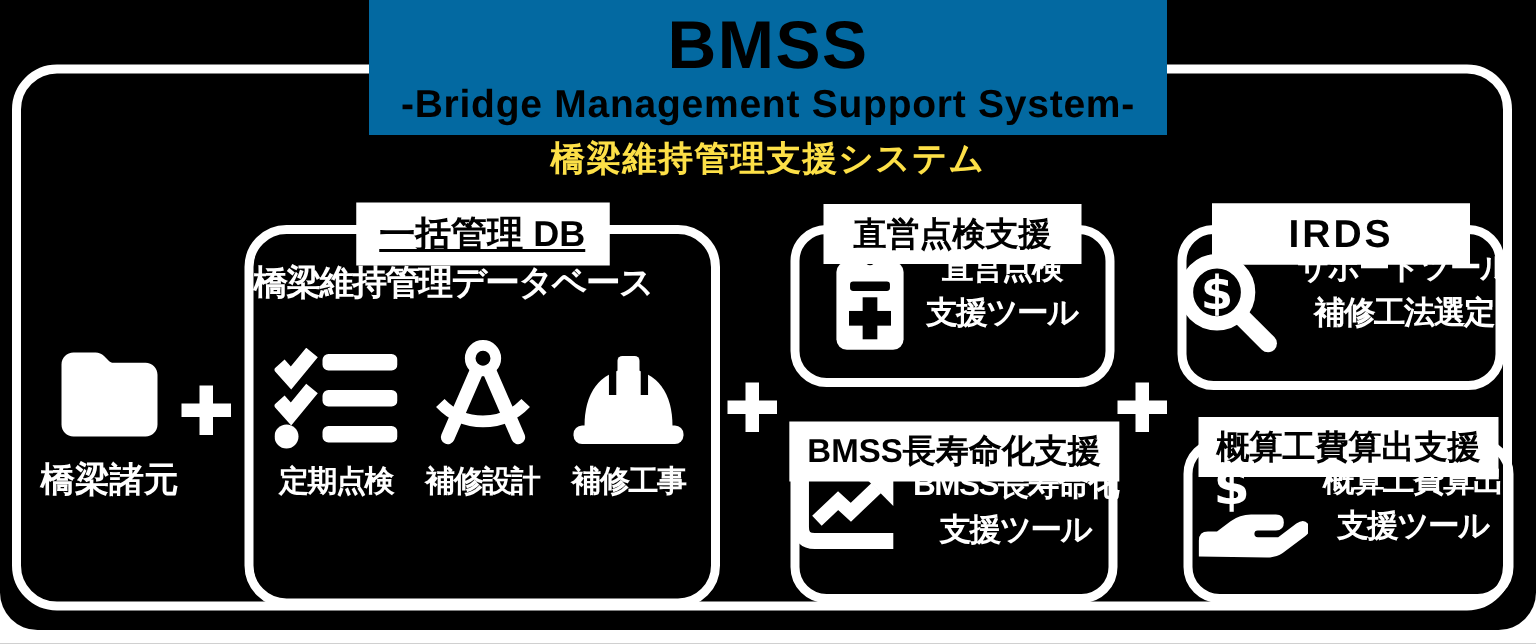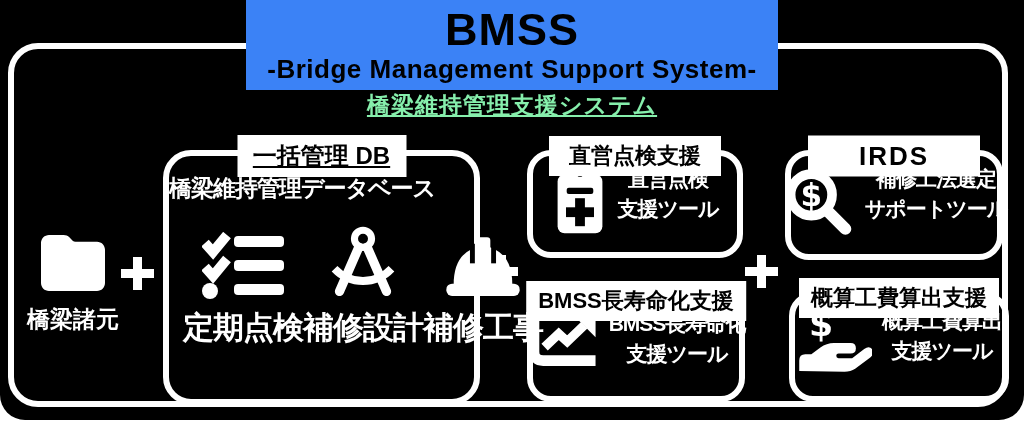--- a/index.html
+++ b/index.html
@@ -3,26 +3,26 @@
 <meta charset="utf-8">
 <style>
   html,body{margin:0;padding:0;background:#ffffff;}
   body{font-family:"Liberation Sans","DejaVu Sans",sans-serif;}
   .stage{position:relative;width:1024px;height:429px;background:#ffffff;overflow:hidden;}
   .panel{position:absolute;left:0;top:0;width:1024px;height:420px;background:#000000;
          border-radius:0 0 25px 25px;}
   .inner-border{position:absolute;left:8px;top:43px;width:1000px;height:364px;
          border:6px solid #ffffff;border-radius:30px;box-sizing:border-box;}
   
-  .title-box{position:absolute;left:246px;top:0;width:532px;height:90px;background:#3b82f6;
+  .title-box{position:absolute;left:246px;top:0;width:532px;height:90px;background:#0369a1;
          color:#000000;text-align:center;z-index:3;}
   .title-acronym{font-size:45px;font-weight:900;line-height:1.0;padding-top:7px;letter-spacing:1px;}
   .title-sub{font-size:26px;font-weight:800;margin-top:2px;letter-spacing:0.5px;white-space:nowrap;}
-  .tagline{position:absolute;left:0;top:90px;width:1024px;text-align:center;color:#86efac;
-         font-size:23px;font-weight:800;z-index:3;letter-spacing:1px;text-decoration:underline;}
+  .tagline{position:absolute;left:0;top:90px;width:1024px;text-align:center;color:#fde047;
+         font-size:23px;font-weight:800;z-index:3;letter-spacing:1px;}
   
   .source{position:absolute;left:26px;top:231px;width:94px;text-align:center;z-index:2;}
   .source svg{display:block;margin:0 auto;}
   .source-label{color:#ffffff;font-size:23px;font-weight:800;margin-top:9px;white-space:nowrap;}
   
   .plus{position:absolute;width:33px;height:33px;z-index:2;}
   .plus::before{content:"";position:absolute;left:0;top:12px;width:33px;height:9px;background:#ffffff;}
   .plus::after{content:"";position:absolute;left:12px;top:0;width:9px;height:33px;background:#ffffff;}
   .plus1{left:121px;top:257px;}
   .plus2{left:485px;top:255px;}
@@ -33,21 +33,21 @@
          background:#ffffff;color:#000000;font-weight:800;white-space:nowrap;
          text-align:center;padding:5px 12px;z-index:4;}
   
   .db-box{left:163px;top:150px;width:317px;height:255px;border-radius:28px;}
   .db-box .box-header{font-size:24px;min-width:145px;text-decoration:underline;}
   .db-title{color:#ffffff;font-size:23px;font-weight:800;margin-top:17px;
          letter-spacing:-1px;white-space:nowrap;}
   .db-items{display:flex;justify-content:space-between;padding:0 14px;margin-top:24px;}
   .db-item{text-align:center;}
   .db-icon-slot{height:72px;display:flex;align-items:flex-end;justify-content:center;}
-  .db-item-label{color:#ffffff;font-size:31px;font-weight:800;margin-top:7px;
+  .db-item-label{color:#ffffff;font-size:20px;font-weight:800;margin-top:7px;
          letter-spacing:-1px;white-space:nowrap;}
   
   .tool{border-radius:24px;}
   .tool-body{height:100%;display:flex;align-items:flex-start;justify-content:center;gap:10px;
          padding-top:8px;box-sizing:border-box;}
   .tool-label{color:#ffffff;font-size:21px;font-weight:800;text-align:center;line-height:1.45;
          letter-spacing:-1px;white-space:nowrap;}
   .tool .box-header{font-size:22px;min-width:148px;}
   .hdr-latin{font-size:26px !important;letter-spacing:2px;}
   .t1{left:527px;top:150px;width:216px;height:108px;}
@@ -168,22 +168,22 @@
       <div class="box-header hdr-latin">IRDS</div>
       <div class="tool-body">
         <span>
           <svg width="74" height="78" viewBox="0 0 100 100">
             <circle cx="41" cy="39" r="28" fill="none" stroke="#ffffff" stroke-width="13"></circle>
             <path d="M63 61 L87 85" stroke="#ffffff" stroke-width="16" stroke-linecap="round"></path>
             <text x="41" y="54" font-size="42" font-weight="bold" text-anchor="middle" fill="#ffffff" font-family="DejaVu Sans, sans-serif">$</text>
           </svg>
         </span>
         <div class="tool-label">
+          <div>サポートツール</div>
           <div>補修工法選定</div>
-          <div>サポートツール</div>
         </div>
       </div>
     </div>
 
     <div class="wbox tool t4">
       <div class="box-header">概算工費算出支援</div>
       <div class="tool-body">
         <span>
           <svg width="76" height="68" viewBox="0 0 100 90">
             <text x="33" y="40" font-size="46" font-weight="bold" text-anchor="middle" fill="#ffffff" font-family="DejaVu Sans, sans-serif">$</text>

